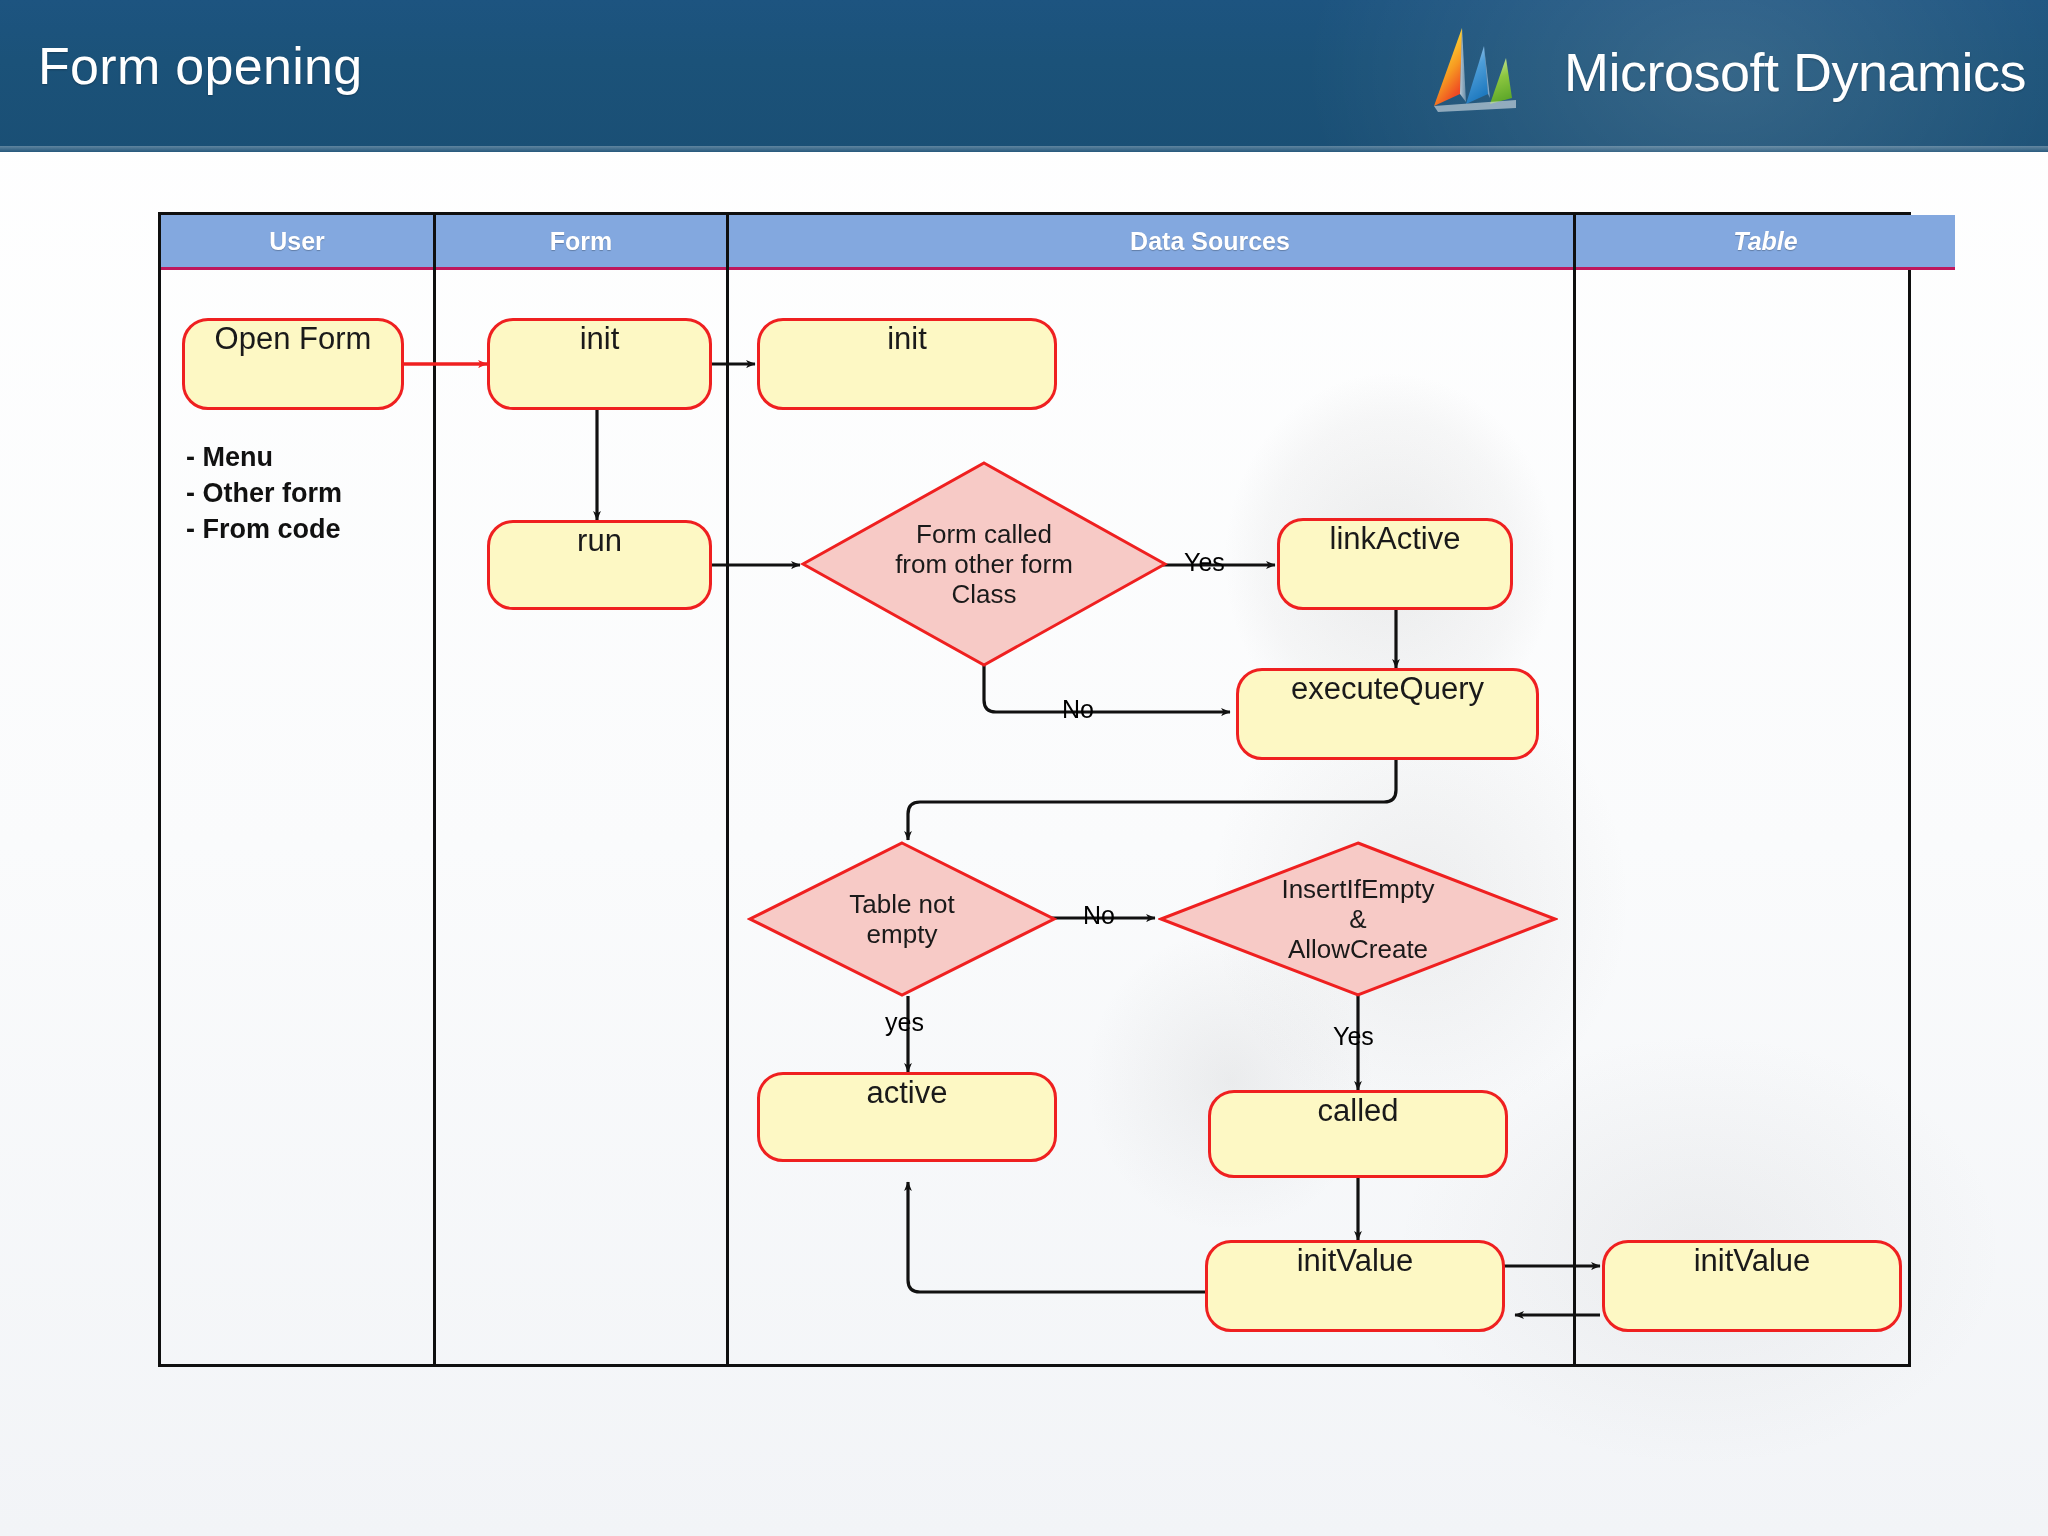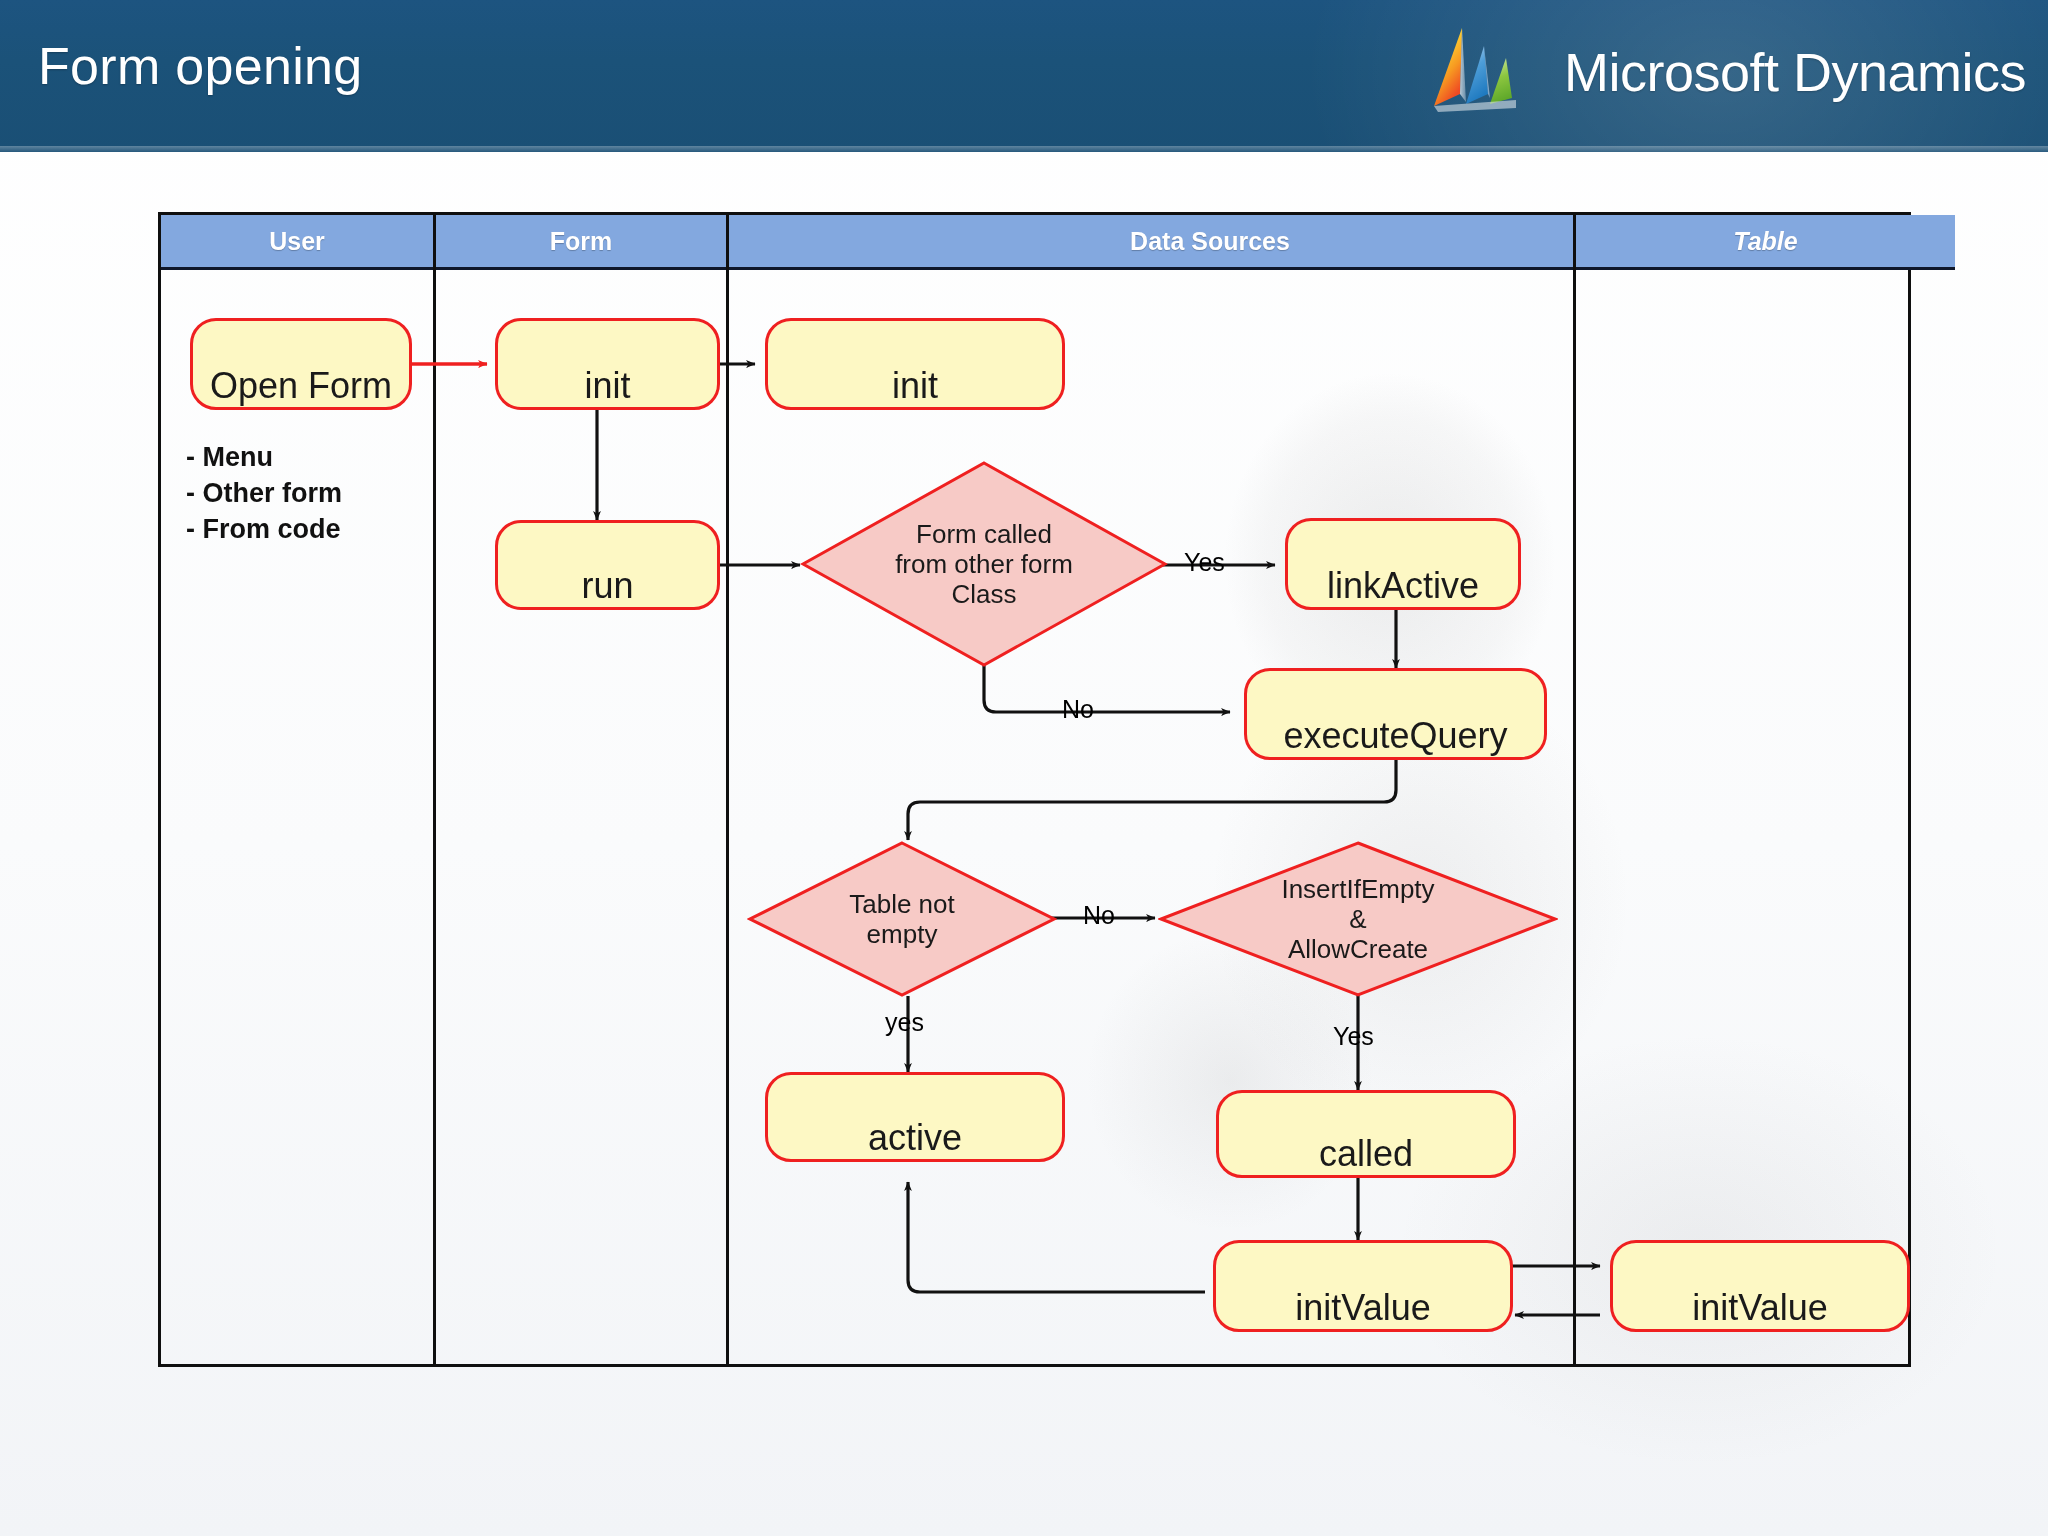--- a/index.html
+++ b/index.html
@@ -57,43 +57,42 @@
   
   #swimlane{
     position:absolute;left:158px;top:212px;width:1753px;height:1155px;
     border:3px solid #0f0f0f;
     box-sizing:border-box;
     background:transparent;
   }
   .lane-header{
     position:absolute;top:0;height:55px;
     background:#83a8df;
-    border-bottom:3px solid #0f172a;
+    border-bottom:3px solid #be185d;
     box-sizing:border-box;
     display:flex;align-items:center;justify-content:center;
     color:#ffffff;font-size:25px;font-weight:bold;
     text-shadow:0 1px 1px rgba(0,0,0,0.25);
   }
   .lane-divider{
     position:absolute;top:0;width:3px;height:100%;
     background:#0f0f0f;
   }
 
   
   .node{
     position:absolute;
     background:#fdf8c4;
     border:3px solid #ef2020;
     border-radius:26px;
     box-sizing:border-box;
-    display:flex;align-items:flex-end;justify-content:center;
-    color:#1a1a1a;font-size:36px;
+    display:flex;align-items:flex-start;justify-content:center;
+    color:#1a1a1a;font-size:31px;
     text-align:center;
     z-index:6;
-    margin-left:8px;
   }
   .diamond{
     position:absolute;
     z-index:5;
   }
   .diamond .dshape{
     position:absolute;left:0;top:0;width:100%;height:100%;
   }
   .diamond .dlabel{
     position:absolute;left:0;top:0;width:100%;height:100%;

